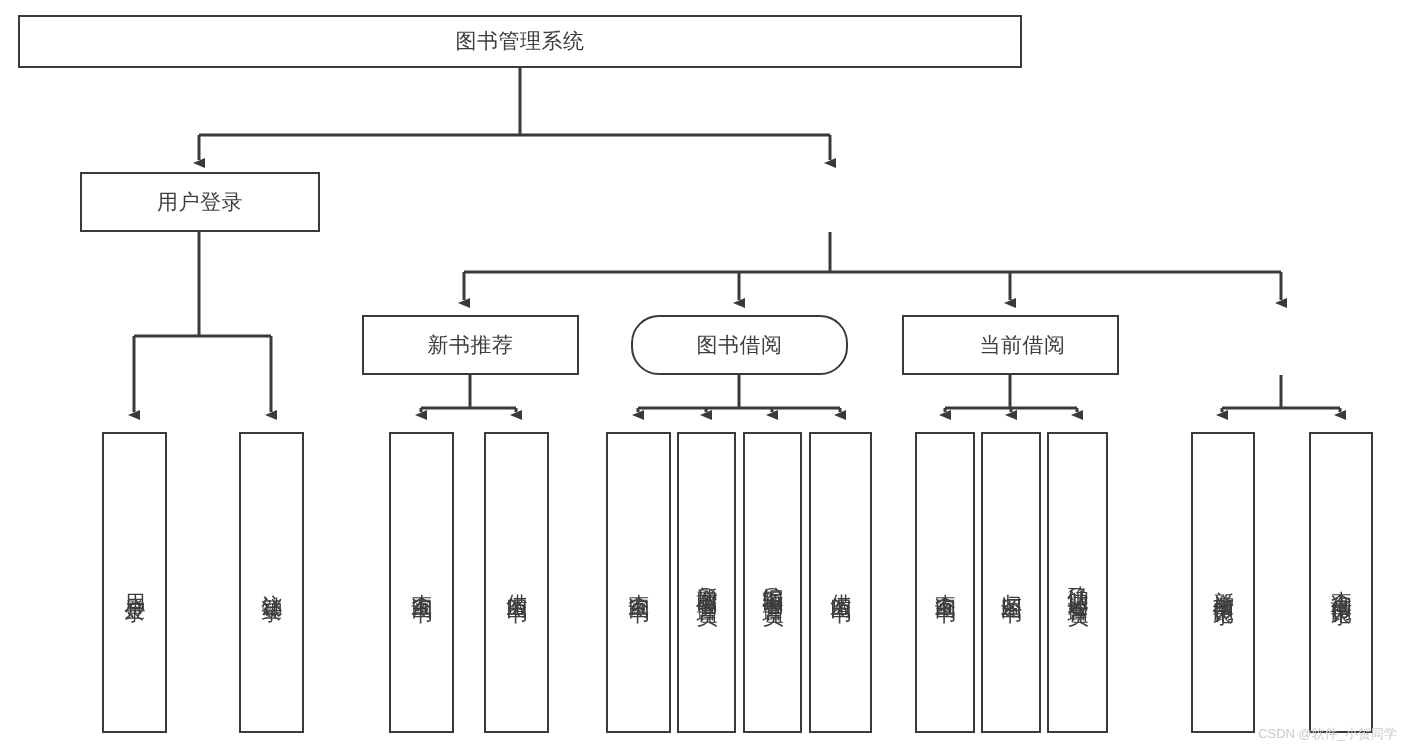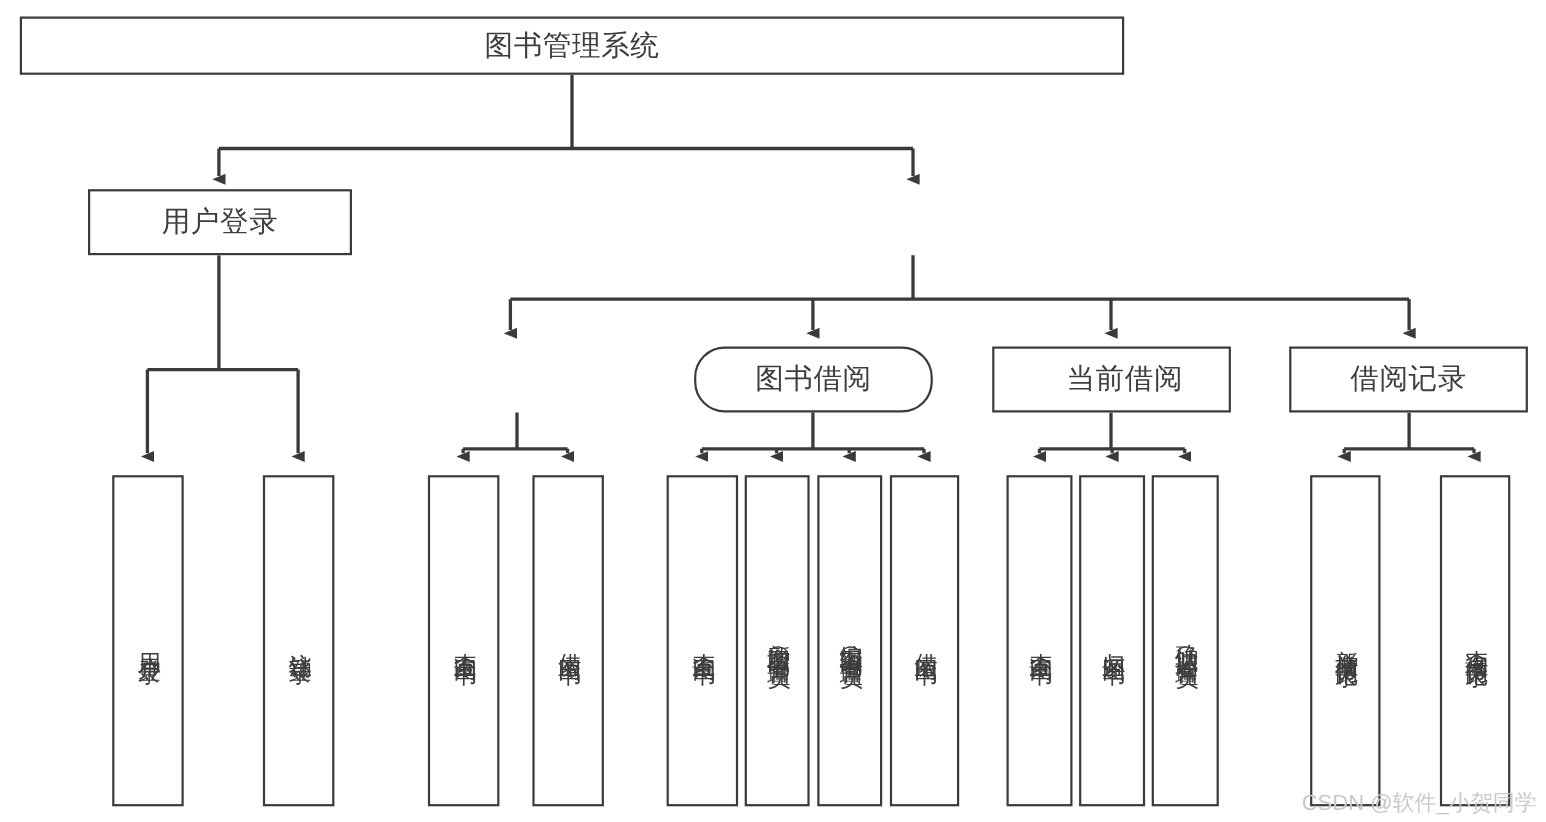--- a/index.html
+++ b/index.html
@@ -36,42 +36,42 @@
     color: #3d3d3d;
     z-index: 2;
   }
   .node .label {
     color: #3d3d3d;
     letter-spacing: 0.5px;
     line-height: 1.15;
   }
   
   .node.h .label {
-    font-size: 26px;
+    font-size: 21px;
     white-space: nowrap;
   }
   
   .node.v {
     align-items: center;
     justify-content: center;
   }
   .node.v .label {
     writing-mode: vertical-rl;
     text-orientation: upright;
     font-size: 21px;
     line-height: 1.28;
     letter-spacing: 3px;
     white-space: nowrap;
     text-align: center;
   }
   .watermark {
     position: absolute;
     right: 8px;
     bottom: 4px;
-    font-size: 20px;
+    font-size: 13px;
     color: #c9c9c9;
     white-space: nowrap;
     z-index: 5;
     font-family: "Liberation Sans", "DejaVu Sans", sans-serif;
     margin-left: 16px;
   }
 </style>
 </head>
 <body>
 
@@ -131,28 +131,28 @@
   </svg>
 
   <div class="node h" style="left:18px; top:15px; width:1004px; height:53px;">
     <span class="label">图书管理系统</span>
   </div>
 
   <div class="node h" style="left:80px; top:172px; width:240px; height:60px;">
     <span class="label">用户登录</span>
   </div>
 
+  <div class="node h" style="left:362px; top:315px; width:217px; height:60px;">
+    <span class="label">新书推荐</span>
+  </div>
   <div class="node h" style="left:631px; top:315px; width:217px; height:60px;border-radius:28px;">
     <span class="label">图书借阅</span>
   </div>
   <div class="node h" style="left:902px; top:315px; width:217px; height:60px;padding-left:24px;">
     <span class="label">当前借阅</span>
-  </div>
-  <div class="node h" style="left:1172px; top:315px; width:217px; height:60px;">
-    <span class="label">借阅记录</span>
   </div>
 
   <div class="node v" style="left:102px; top:432px; width:65px; height:301px;">
     <span class="label">用户登录</span>
   </div>
   <div class="node v" style="left:239px; top:432px; width:65px; height:301px;">
     <span class="label">注销登录</span>
   </div>
 
   <div class="node v" style="left:389px; top:432px; width:65px; height:301px;">

